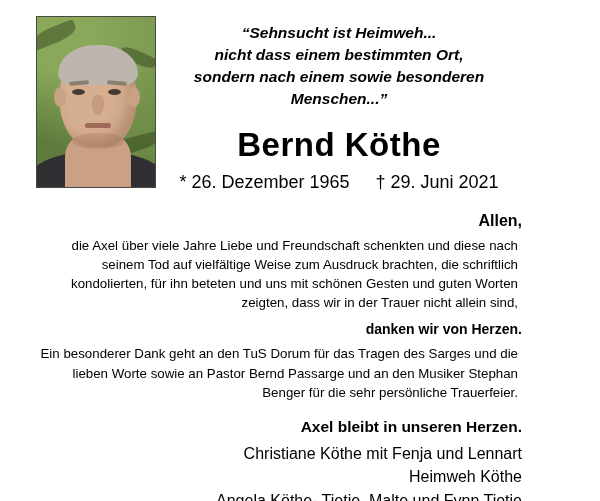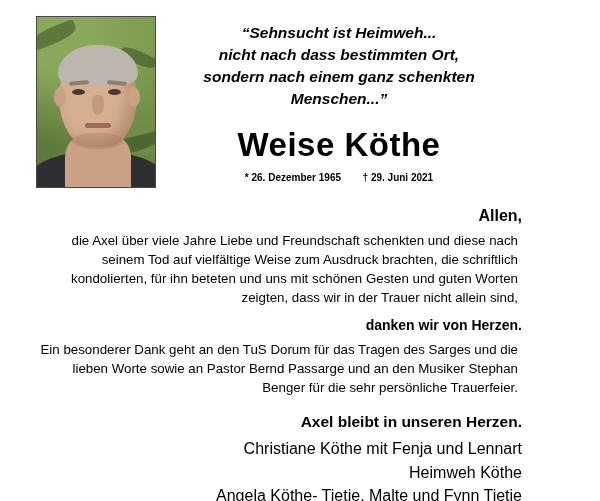--- a/index.html
+++ b/index.html
@@ -172,22 +172,22 @@
   }
   .quote div { white-space: nowrap; }
   .name {
     font-size: 33px;
     font-weight: bold;
     letter-spacing: 0.5px;
     margin: 18px 0 0 0;
     line-height: 1.05;
   }
   .dates {
-    font-size: 10px;
-    font-weight: bold;
+    font-size: 18px;
+    font-weight: normal;
     margin: 9px 0 0 0;
   }
   .dates .gap { display: inline-block; width: 16px; }
 
   .body-text {
     text-align: right;
     margin-top: 16px;
     font-size: 13.3px;
     line-height: 1.44;
   }
@@ -249,25 +249,25 @@
       <div class="ph-eye-l"></div>
       <div class="ph-eye-r"></div>
       <div class="ph-nose"></div>
       <div class="ph-mouth"></div>
       <div class="ph-chinshadow"></div>
     </div>
 
     <div class="header-text">
       <div class="quote">
         <div>“Sehnsucht ist Heimweh...</div>
-        <div>nicht nach dass bestimmten Ort,</div>
-        <div>sondern nach einem ganz schenkten</div>
+        <div>nicht dass einem bestimmten Ort,</div>
+        <div>sondern nach einem sowie besonderen</div>
         <div>Menschen...”</div>
       </div>
-      <div class="name">Weise Köthe</div>
+      <div class="name">Bernd Köthe</div>
       <div class="dates">
         <span>* 26. Dezember 1965</span>
         <span class="gap"></span>
         <span>† 29. Juni 2021</span>
       </div>
     </div>
 
   </div>
 
   <div class="body-text">

